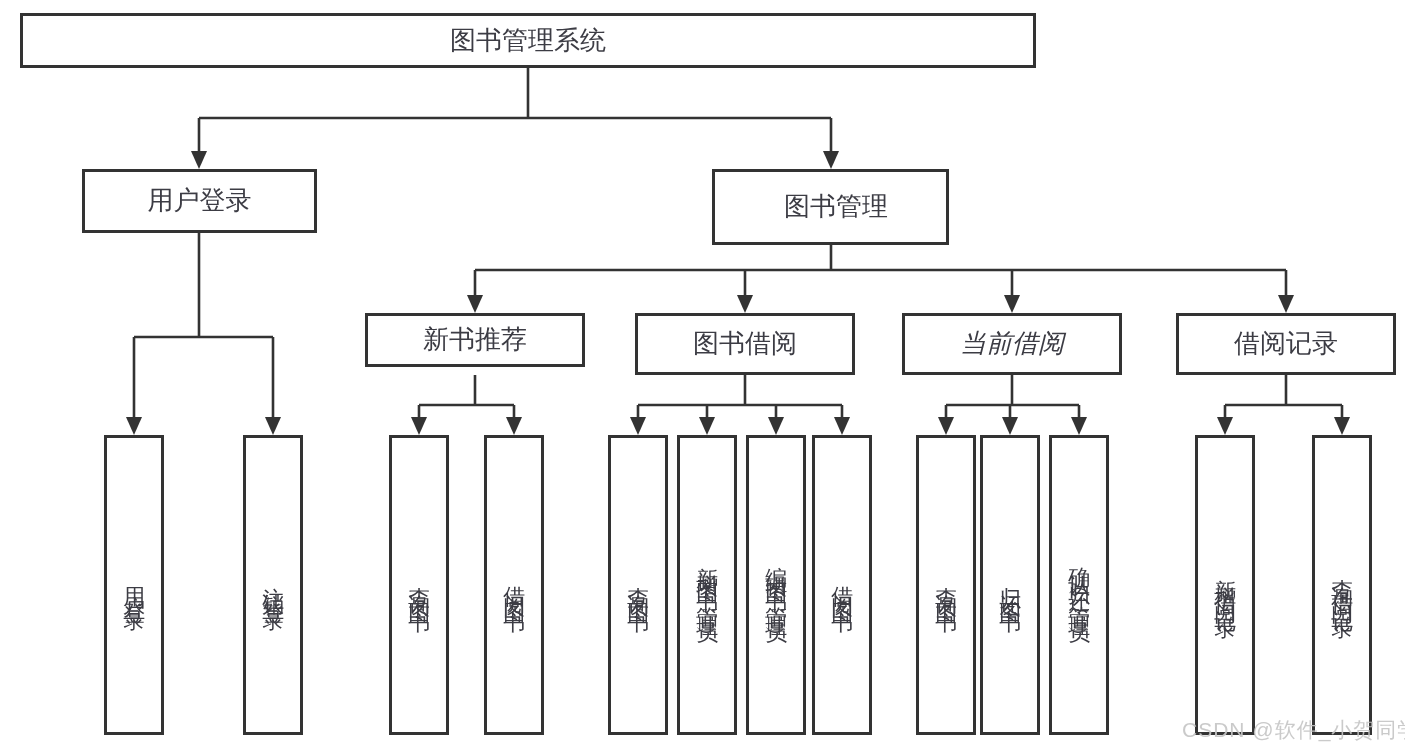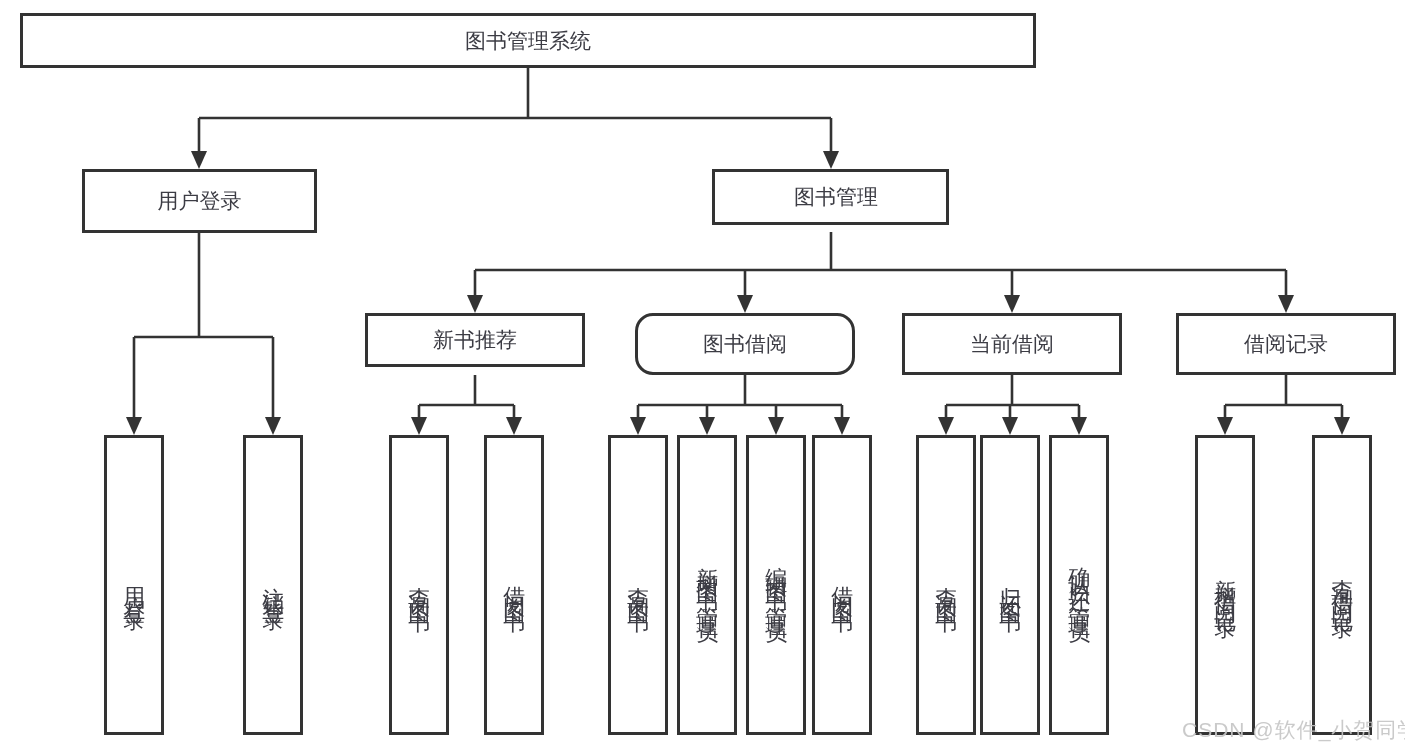--- a/index.html
+++ b/index.html
@@ -22,21 +22,21 @@
 
   .node {
     position: absolute;
     box-sizing: border-box;
     background: #ffffff;
     border: 3px solid #333333;
     display: flex;
     align-items: center;
     justify-content: center;
     color: #3c3c44;
-    font-size: 21px;
+    font-size: 26px;
     line-height: 1.2;
     text-align: center;
     white-space: nowrap;
     z-index: 2;
   }
 
   .node.vert {
     writing-mode: vertical-rl;
     text-orientation: mixed;
     letter-spacing: 8px;
@@ -97,25 +97,25 @@
       <polygon points="1002,417 1018,417 1010,435"></polygon>
       <polygon points="1071,417 1087,417 1079,435"></polygon>
       <polygon points="1217,417 1233,417 1225,435"></polygon>
       <polygon points="1334,417 1350,417 1342,435"></polygon>
     </g>
   </svg>
 
   <div class="node" style="left:20px; top:13px; width:1016px; height:55px;">图书管理系统</div>
 
   <div class="node" style="left:82px; top:169px; width:235px; height:64px;">用户登录</div>
-  <div class="node" style="left:712px; top:169px; width:237px; height:56px;padding-left:11px;">图书管理</div>
+  <div class="node" style="left:712px; top:169px; width:237px; height:76px;padding-left:11px;">图书管理</div>
 
   <div class="node" style="left:365px; top:313px; width:220px; height:54px;">新书推荐</div>
-  <div class="node" style="left:635px; top:313px; width:220px; height:62px;border-radius:18px;">图书借阅</div>
-  <div class="node" style="left:902px; top:313px; width:220px; height:62px;">当前借阅</div>
+  <div class="node" style="left:635px; top:313px; width:220px; height:62px;">图书借阅</div>
+  <div class="node" style="left:902px; top:313px; width:220px; height:62px;font-style:italic;">当前借阅</div>
   <div class="node" style="left:1176px; top:313px; width:220px; height:62px;">借阅记录</div>
 
   <div class="node vert" style="left:104px; top:435px; width:60px; height:300px;">用户登录</div>
   <div class="node vert" style="left:243px; top:435px; width:60px; height:300px;">注销登录</div>
 
   <div class="node vert" style="left:389px; top:435px; width:60px; height:300px;">查询图书</div>
   <div class="node vert" style="left:484px; top:435px; width:60px; height:300px;">借阅图书</div>
 
   <div class="node vert" style="left:608px; top:435px; width:60px; height:300px;">查询图书</div>
   <div class="node vert" style="left:677px; top:435px; width:60px; height:300px;">新增图书（管理员）</div>

